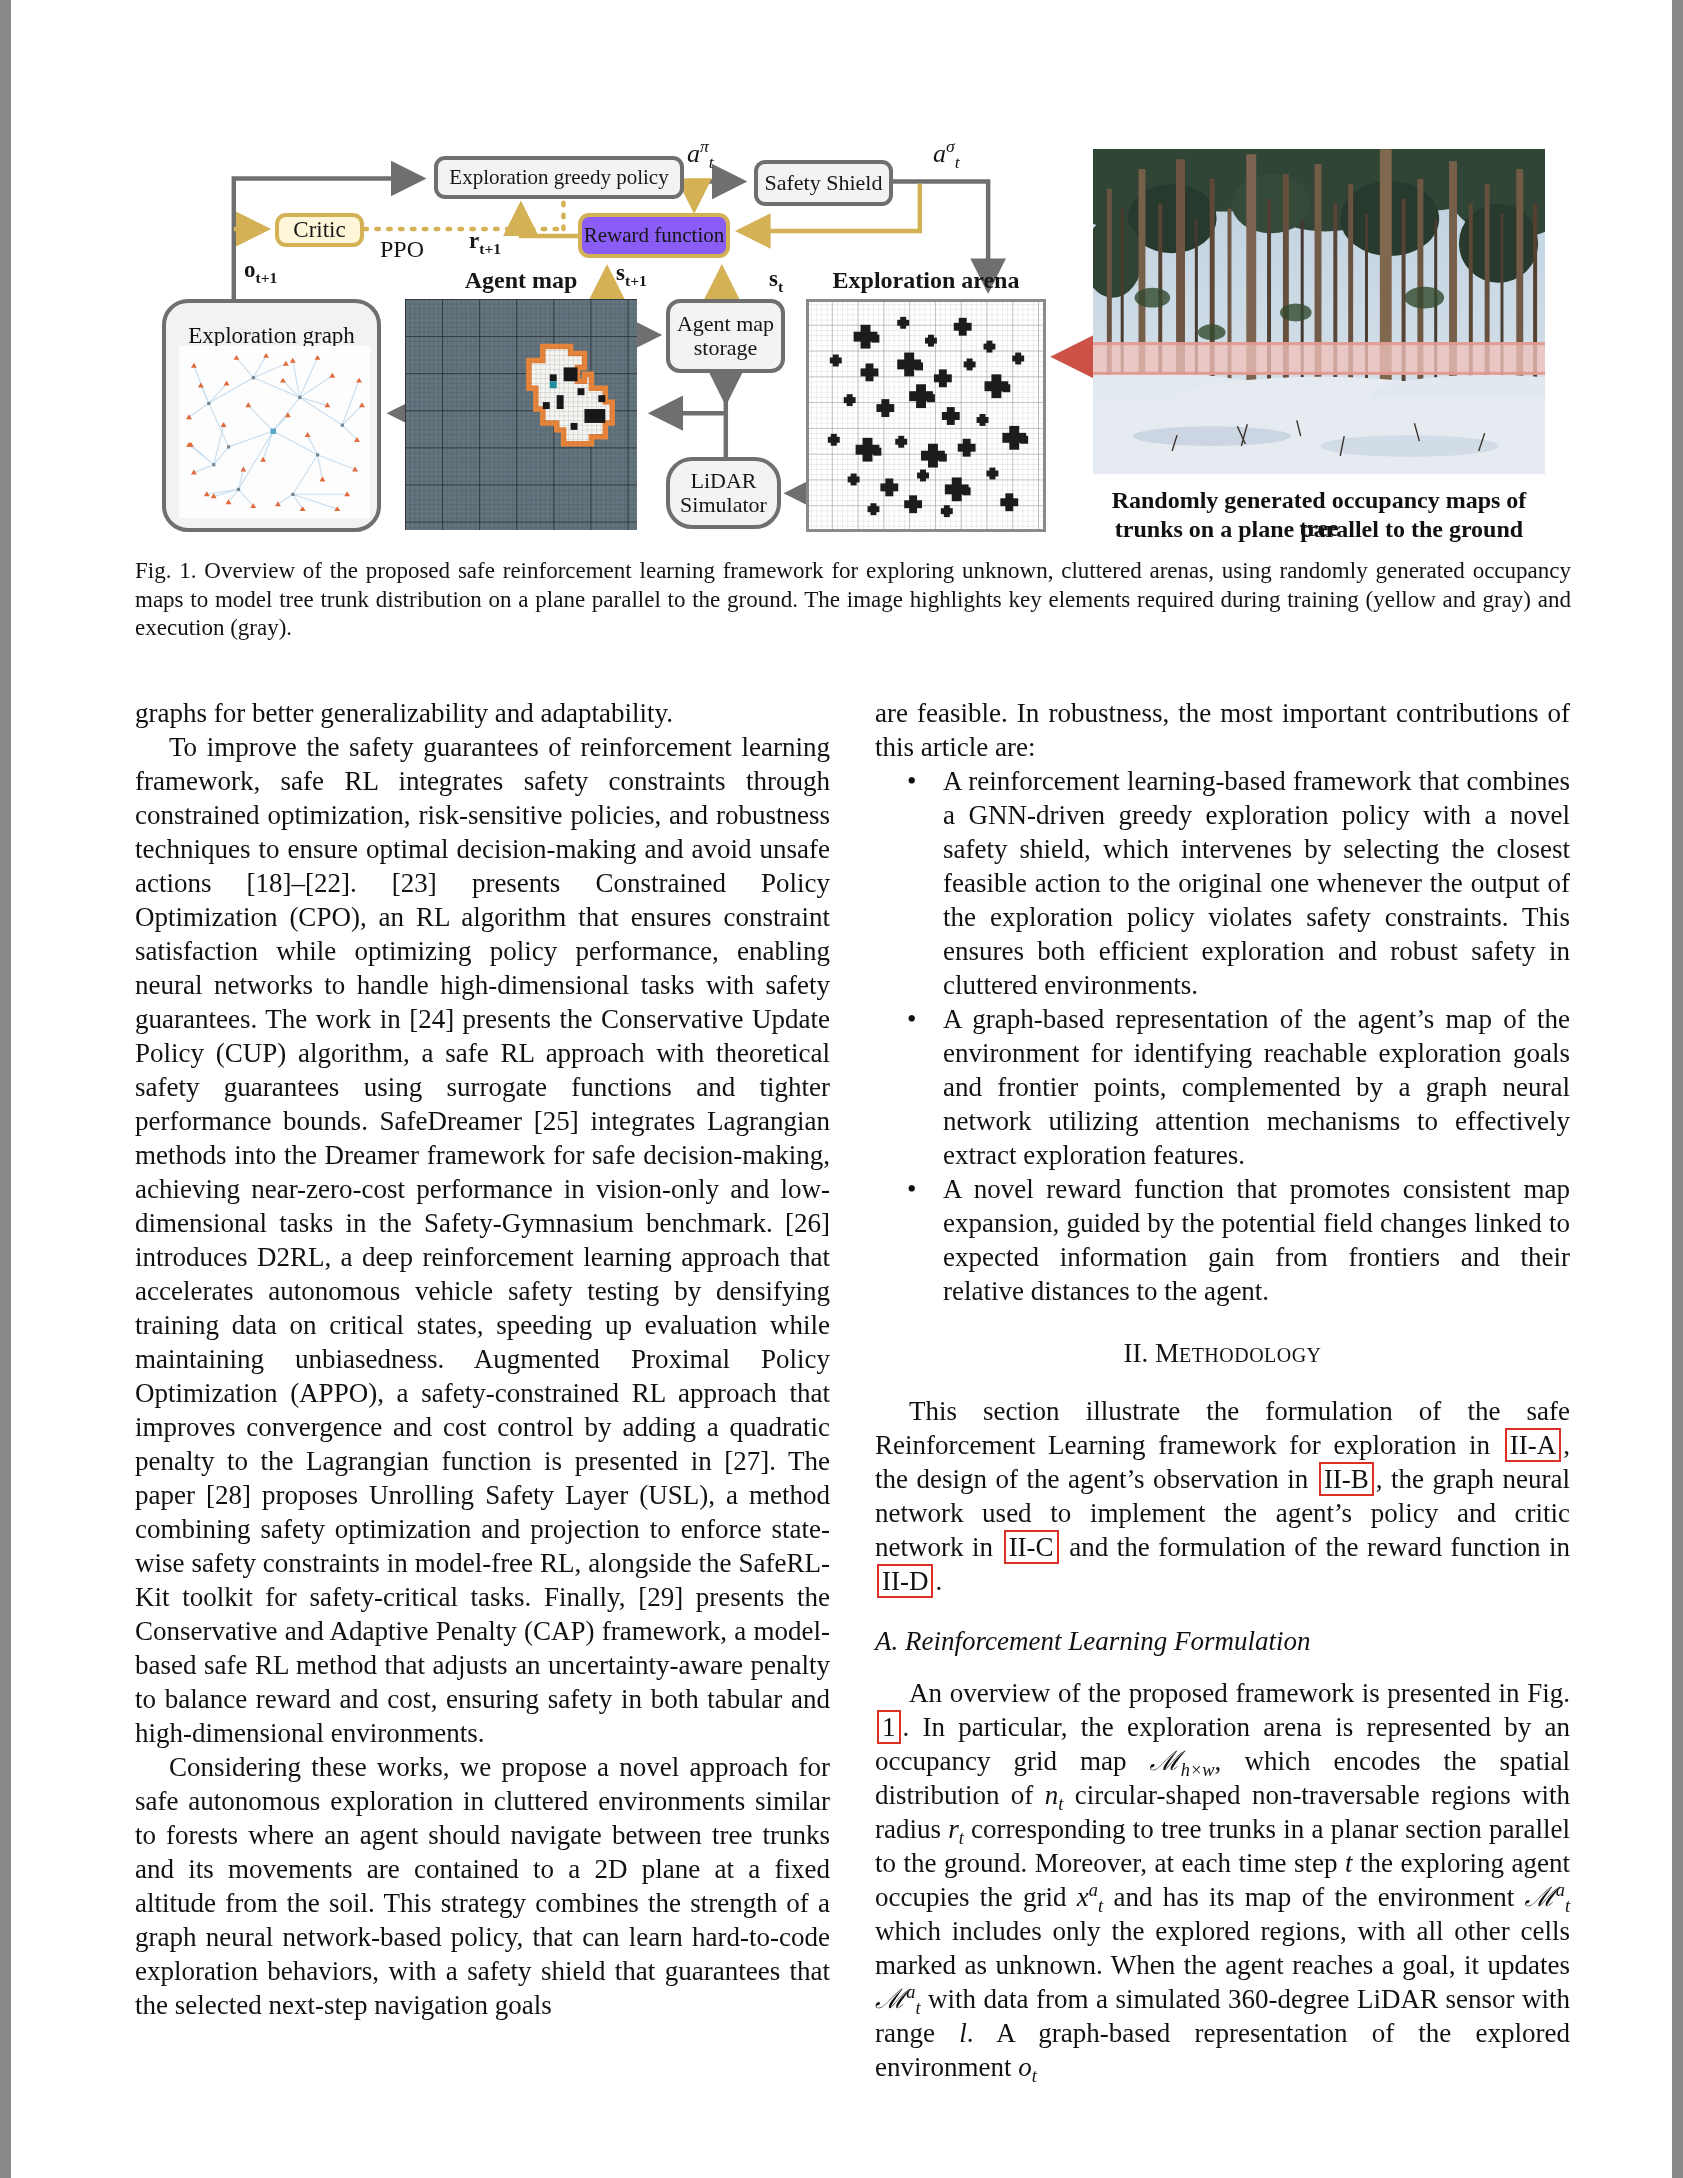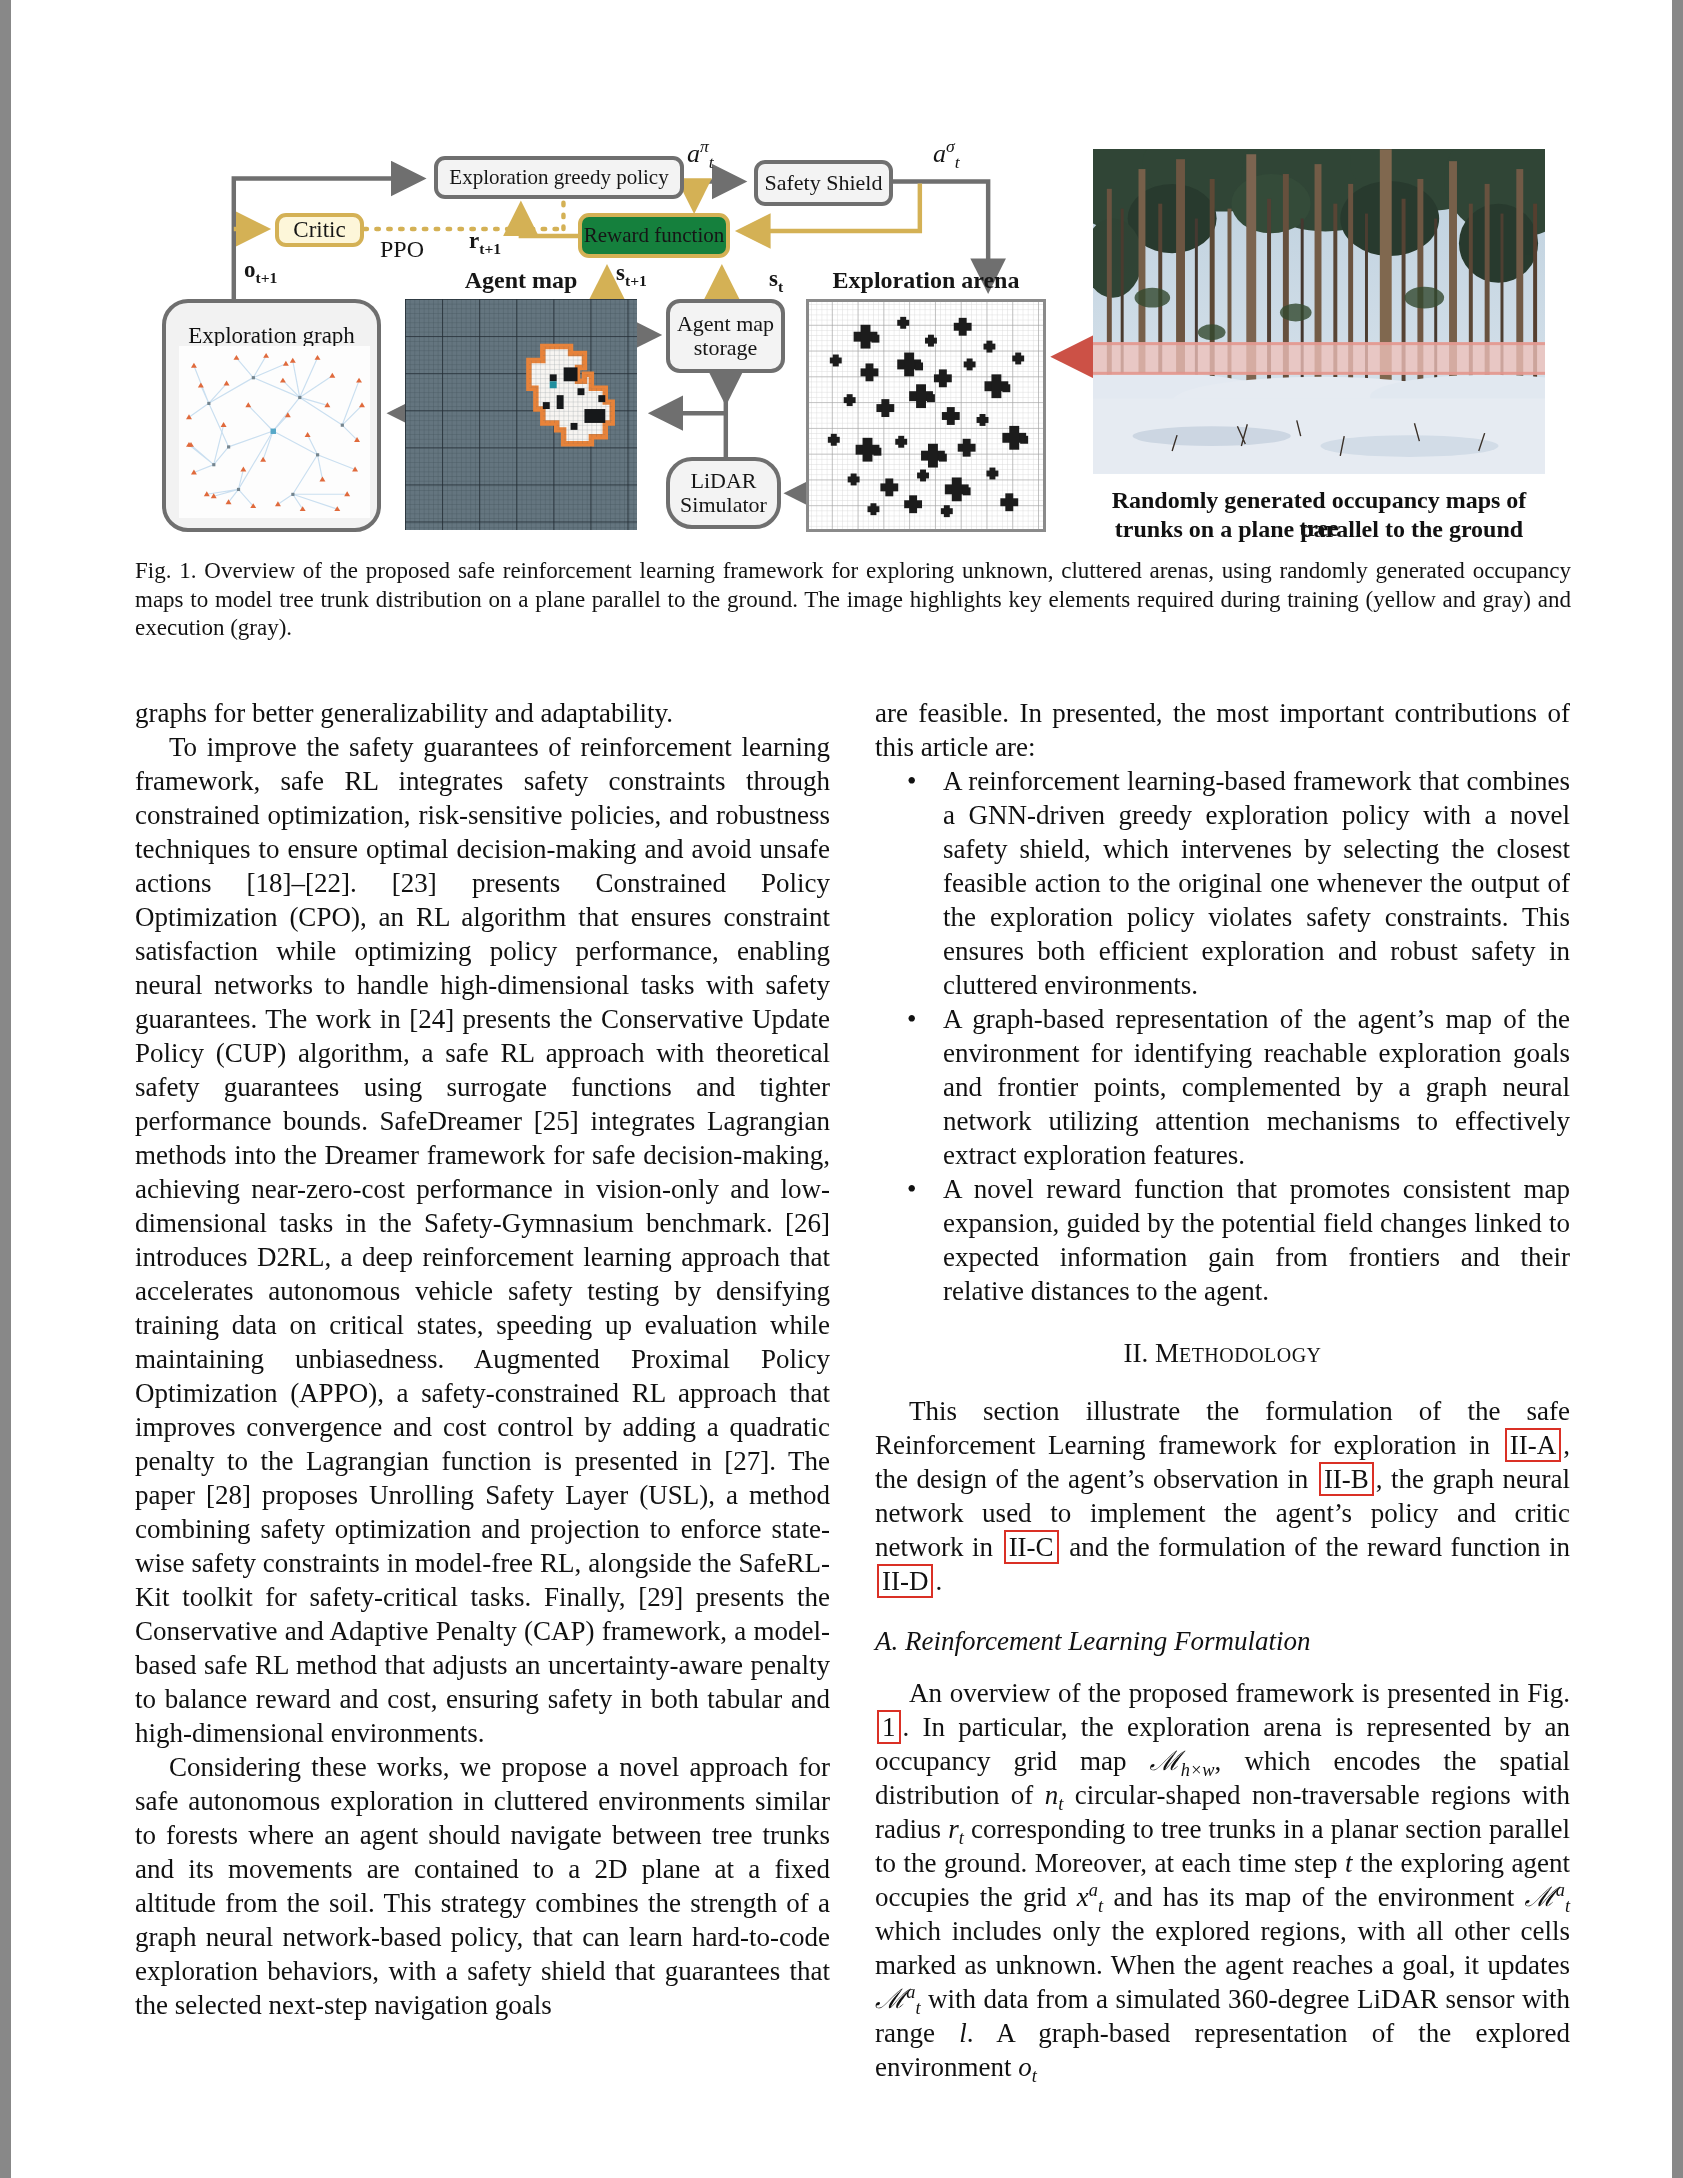--- a/index.html
+++ b/index.html
@@ -91,21 +91,21 @@
 
     <div class="fbox" style="left:319px;top:47px;width:250px;height:43px;white-space:nowrap;">
       <span>Exploration greedy policy</span>
     </div>
     <div class="fbox" style="left:639px;top:51px;width:139px;height:46px;font-size:22px;">
       <span>Safety Shield</span>
     </div>
     <div class="fbox ybox" style="left:160px;top:104px;width:89px;height:34px;font-size:23px;border-width:4px;">
       <span>Critic</span>
     </div>
-    <div class="fbox ybox" style="left:463px;top:104px;width:152px;height:45px;font-size:21px;background:#15803d;">
+    <div class="fbox ybox" style="left:463px;top:104px;width:152px;height:45px;font-size:21px;background:#8b5cf6;">
       <span>Reward function</span>
     </div>
     <div class="fbox" style="left:551px;top:190px;width:119px;height:74px;font-size:22px;border-radius:14px;padding:0 6px;">
       <span>Agent map storage</span>
     </div>
     <div class="fbox" style="left:551px;top:348px;width:115px;height:72px;font-size:22px;border-radius:26px;padding:0 6px;">
       <span>LiDAR Simulator</span>
     </div>
 
     <div class="flabel" style="left:572px;top:30px;font-size:26px;"><span class="it">a</span><sup class="it">π</sup><sub class="it">t</sub></div>
@@ -359,21 +359,21 @@
 
   <div id="figcap">Fig. 1.   Overview of the proposed safe reinforcement learning framework for exploring unknown, cluttered arenas, using randomly generated occupancy maps to model tree trunk distribution on a plane parallel to the ground. The image highlights key elements required during training (yellow and gray) and execution (gray).</div>
 
   <div class="col" id="col-left">
     <p class="para">graphs for better generalizability and adaptability.</p>
     <p class="para indent">To improve the safety guarantees of reinforcement learning framework, safe RL integrates safety constraints through constrained optimization, risk-sensitive policies, and robustness techniques to ensure optimal decision-making and avoid unsafe actions [18]–[22]. [23] presents Constrained Policy Optimization (CPO), an RL algorithm that ensures constraint satisfaction while optimizing policy performance, enabling neural networks to handle high-dimensional tasks with safety guarantees. The work in [24] presents the Conservative Update Policy (CUP) algorithm, a safe RL approach with theoretical safety guarantees using surrogate functions and tighter performance bounds. SafeDreamer [25] integrates Lagrangian methods into the Dreamer framework for safe decision-making, achieving near-zero-cost performance in vision-only and low-dimensional tasks in the Safety-Gymnasium benchmark. [26] introduces D2RL, a deep reinforcement learning approach that accelerates autonomous vehicle safety testing by densifying training data on critical states, speeding up evaluation while maintaining unbiasedness. Augmented Proximal Policy Optimization (APPO), a safety-constrained RL approach that improves convergence and cost control by adding a quadratic penalty to the Lagrangian function is presented in [27]. The paper [28] proposes Unrolling Safety Layer (USL), a method combining safety optimization and projection to enforce state-wise safety constraints in model-free RL, alongside the SafeRL-Kit toolkit for safety-critical tasks. Finally, [29] presents the Conservative and Adaptive Penalty (CAP) framework, a model-based safe RL method that adjusts an uncertainty-aware penalty to balance reward and cost, ensuring safety in both tabular and high-dimensional environments.</p>
     <p class="para indent">Considering these works, we propose a novel approach for safe autonomous exploration in cluttered environments similar to forests where an agent should navigate between tree trunks and its movements are contained to a 2D plane at a fixed altitude from the soil. This strategy combines the strength of a graph neural network-based policy, that can learn hard-to-code exploration behaviors, with a safety shield that guarantees that the selected next-step navigation goals</p>
   </div>
 
   <div class="col" id="col-right">
-    <p class="para">are feasible. In presented, the most important contributions of this article are:</p>
+    <p class="para">are feasible. In robustness, the most important contributions of this article are:</p>
 
     <div class="bullet-item">
       <span class="bullet-dot">•</span>
       <div class="bullet-text">A reinforcement learning-based framework that combines a GNN-driven greedy exploration policy with a novel safety shield, which intervenes by selecting the closest feasible action to the original one whenever the output of the exploration policy violates safety constraints. This ensures both efficient exploration and robust safety in cluttered environments.</div>
     </div>
     <div class="bullet-item">
       <span class="bullet-dot">•</span>
       <div class="bullet-text">A graph-based representation of the agent’s map of the environment for identifying reachable exploration goals and frontier points, complemented by a graph neural network utilizing attention mechanisms to effectively extract exploration features.</div>
     </div>
     <div class="bullet-item">

